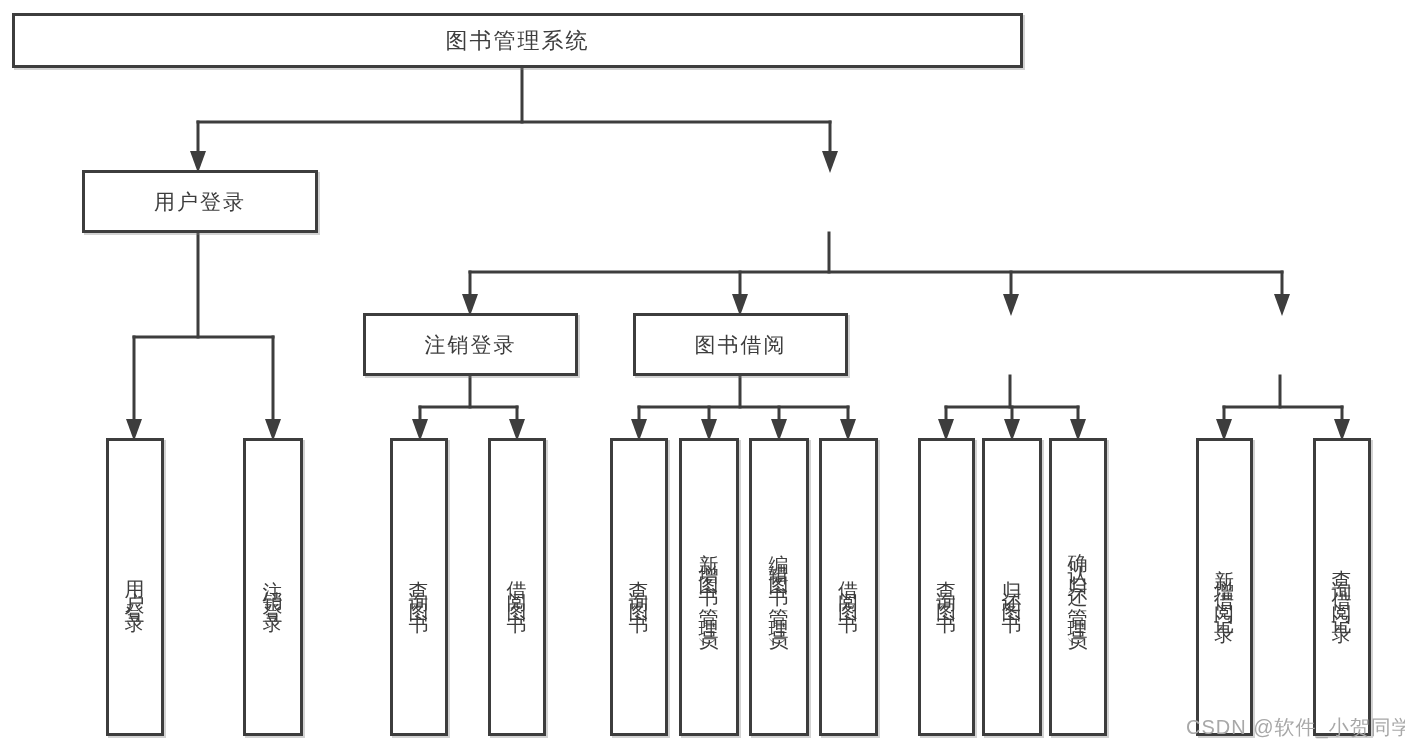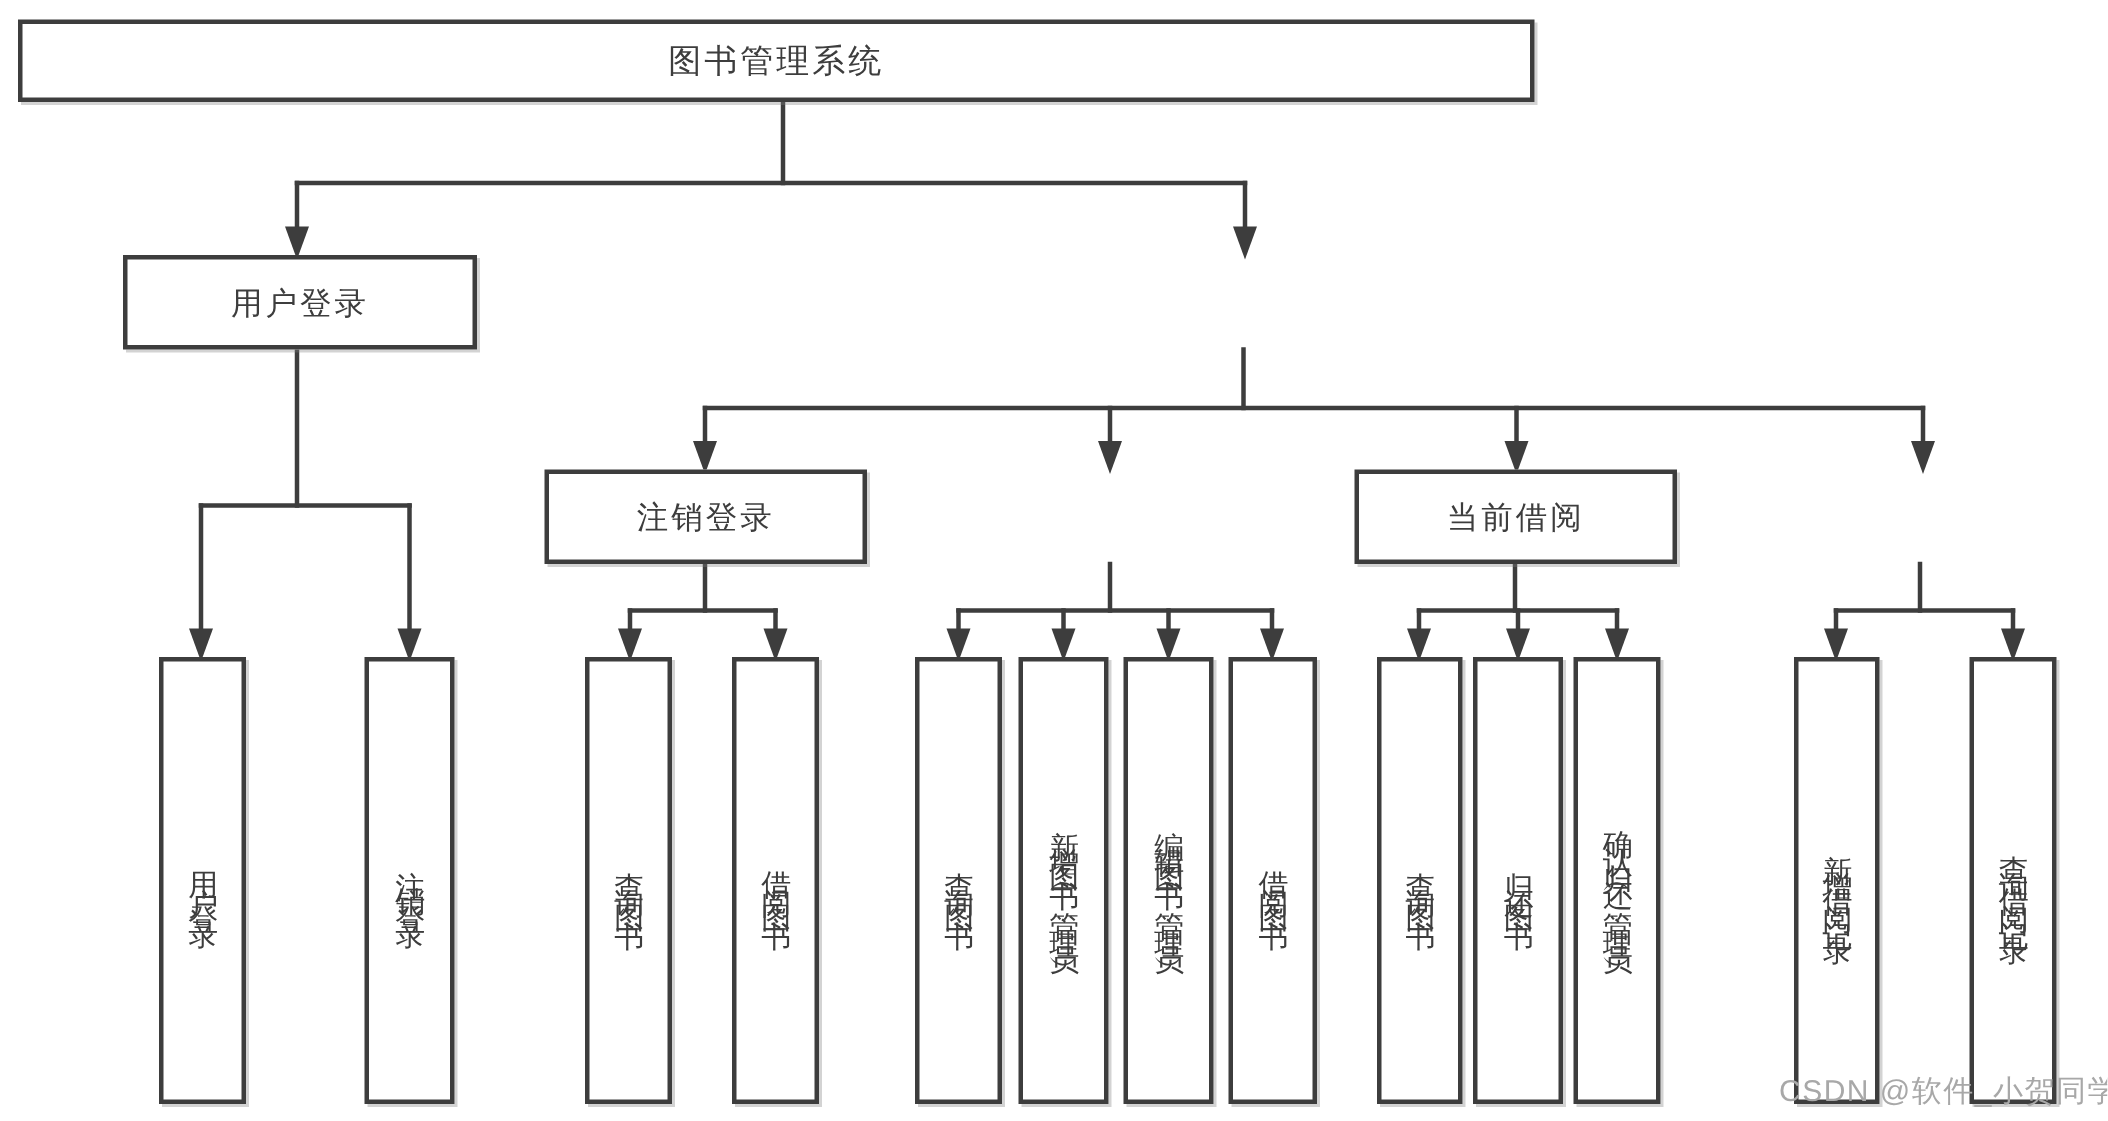--- a/index.html
+++ b/index.html
@@ -118,22 +118,22 @@
     <span class="hlabel">图书管理系统</span>
   </div>
 
   <div class="node" style="left:82px;top:170px;width:236px;height:63px">
     <span class="hlabel">用户登录</span>
   </div>
 
   <div class="node" style="left:363px;top:313px;width:215px;height:63px">
     <span class="hlabel">注销登录</span>
   </div>
-  <div class="node" style="left:903px;top:313px;width:215px;height:63px">
-    <span class="hlabel">当前借阅</span>
+  <div class="node" style="left:633px;top:313px;width:215px;height:63px">
+    <span class="hlabel">图书借阅</span>
   </div>
 
   <div class="node" style="left:106px;top:438px;width:58px;height:298px">
     <span class="vtext">用户登录</span>
   </div>
   <div class="node" style="left:243px;top:438px;width:60px;height:298px">
     <span class="vtext">注销登录</span>
   </div>
 
   <div class="node" style="left:390px;top:438px;width:58px;height:298px">

